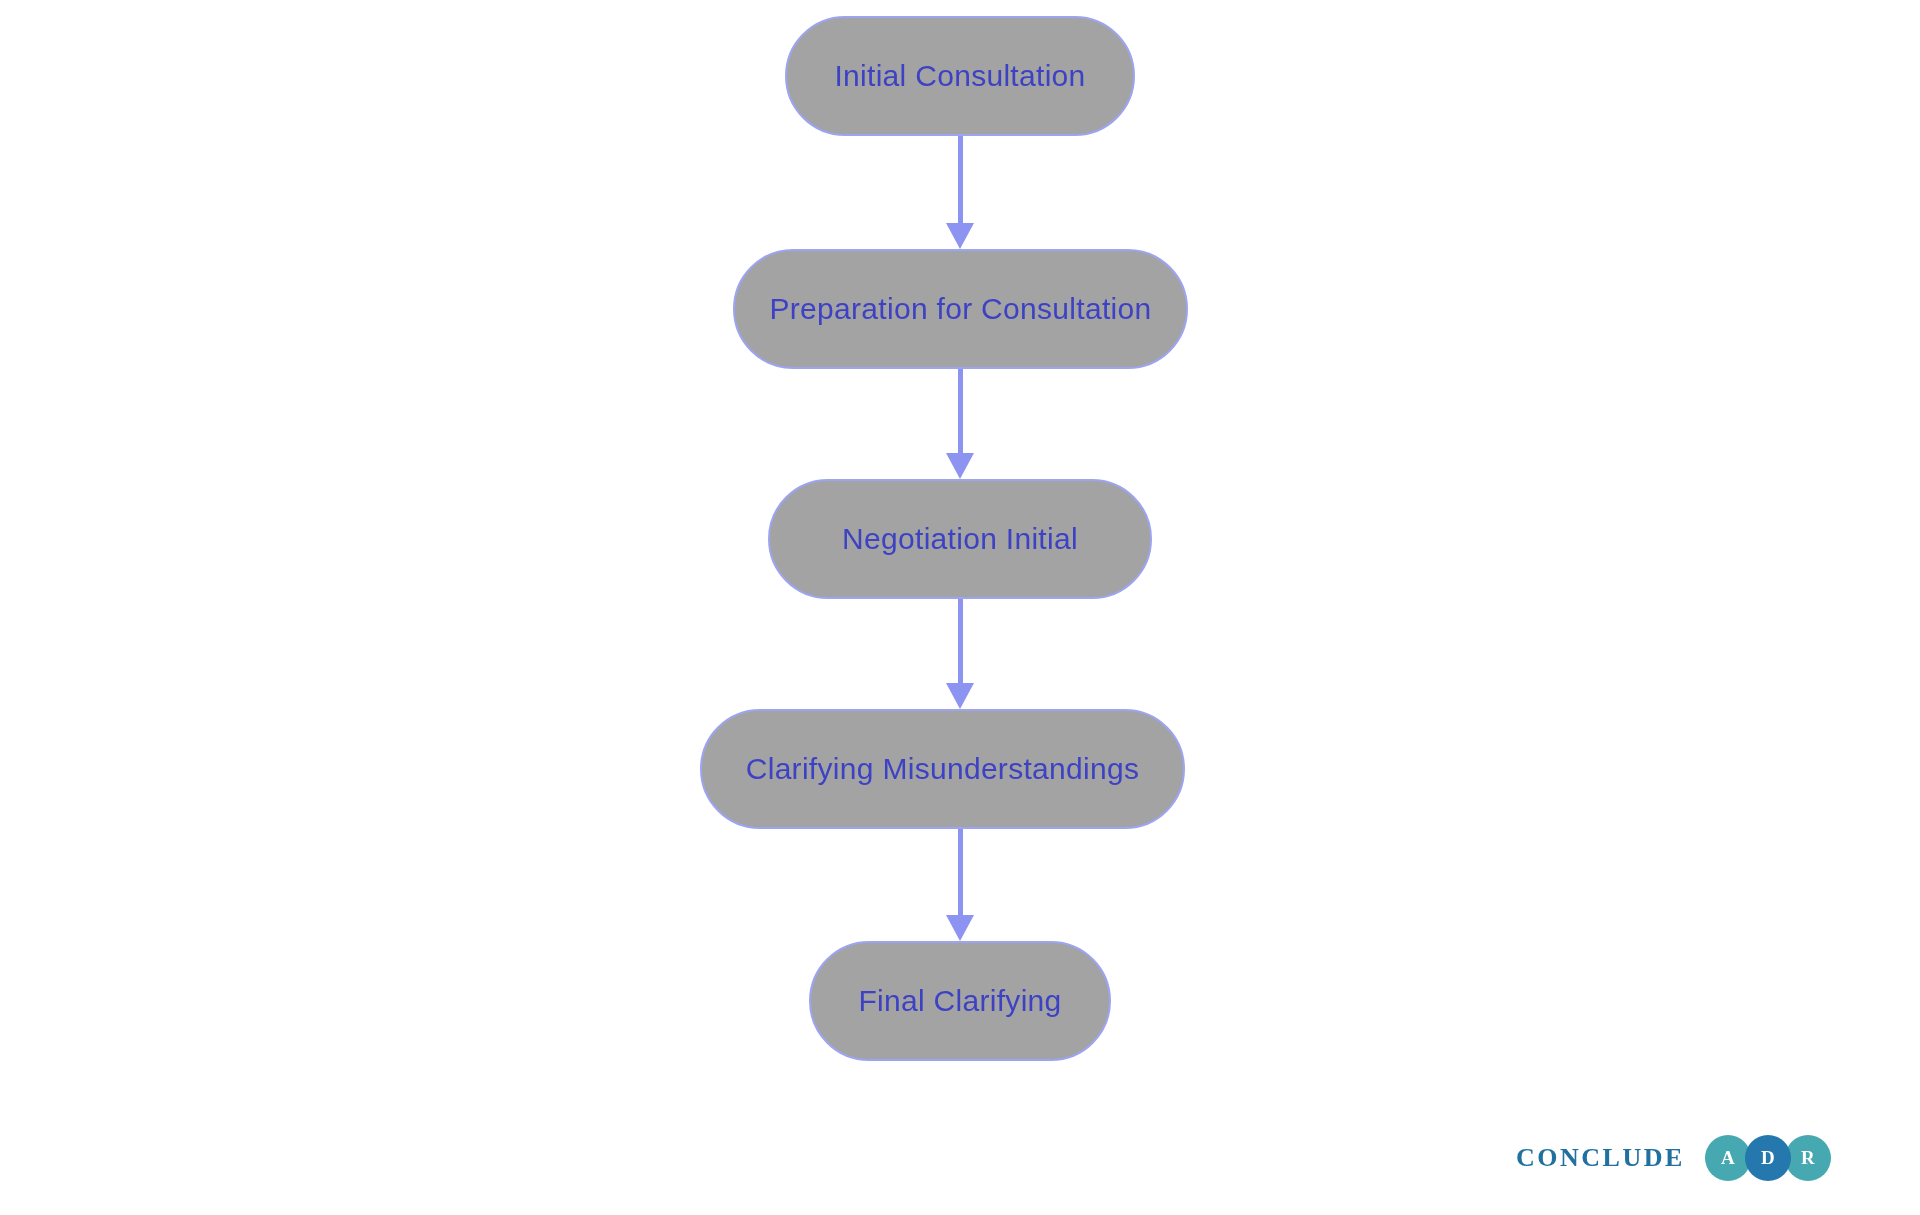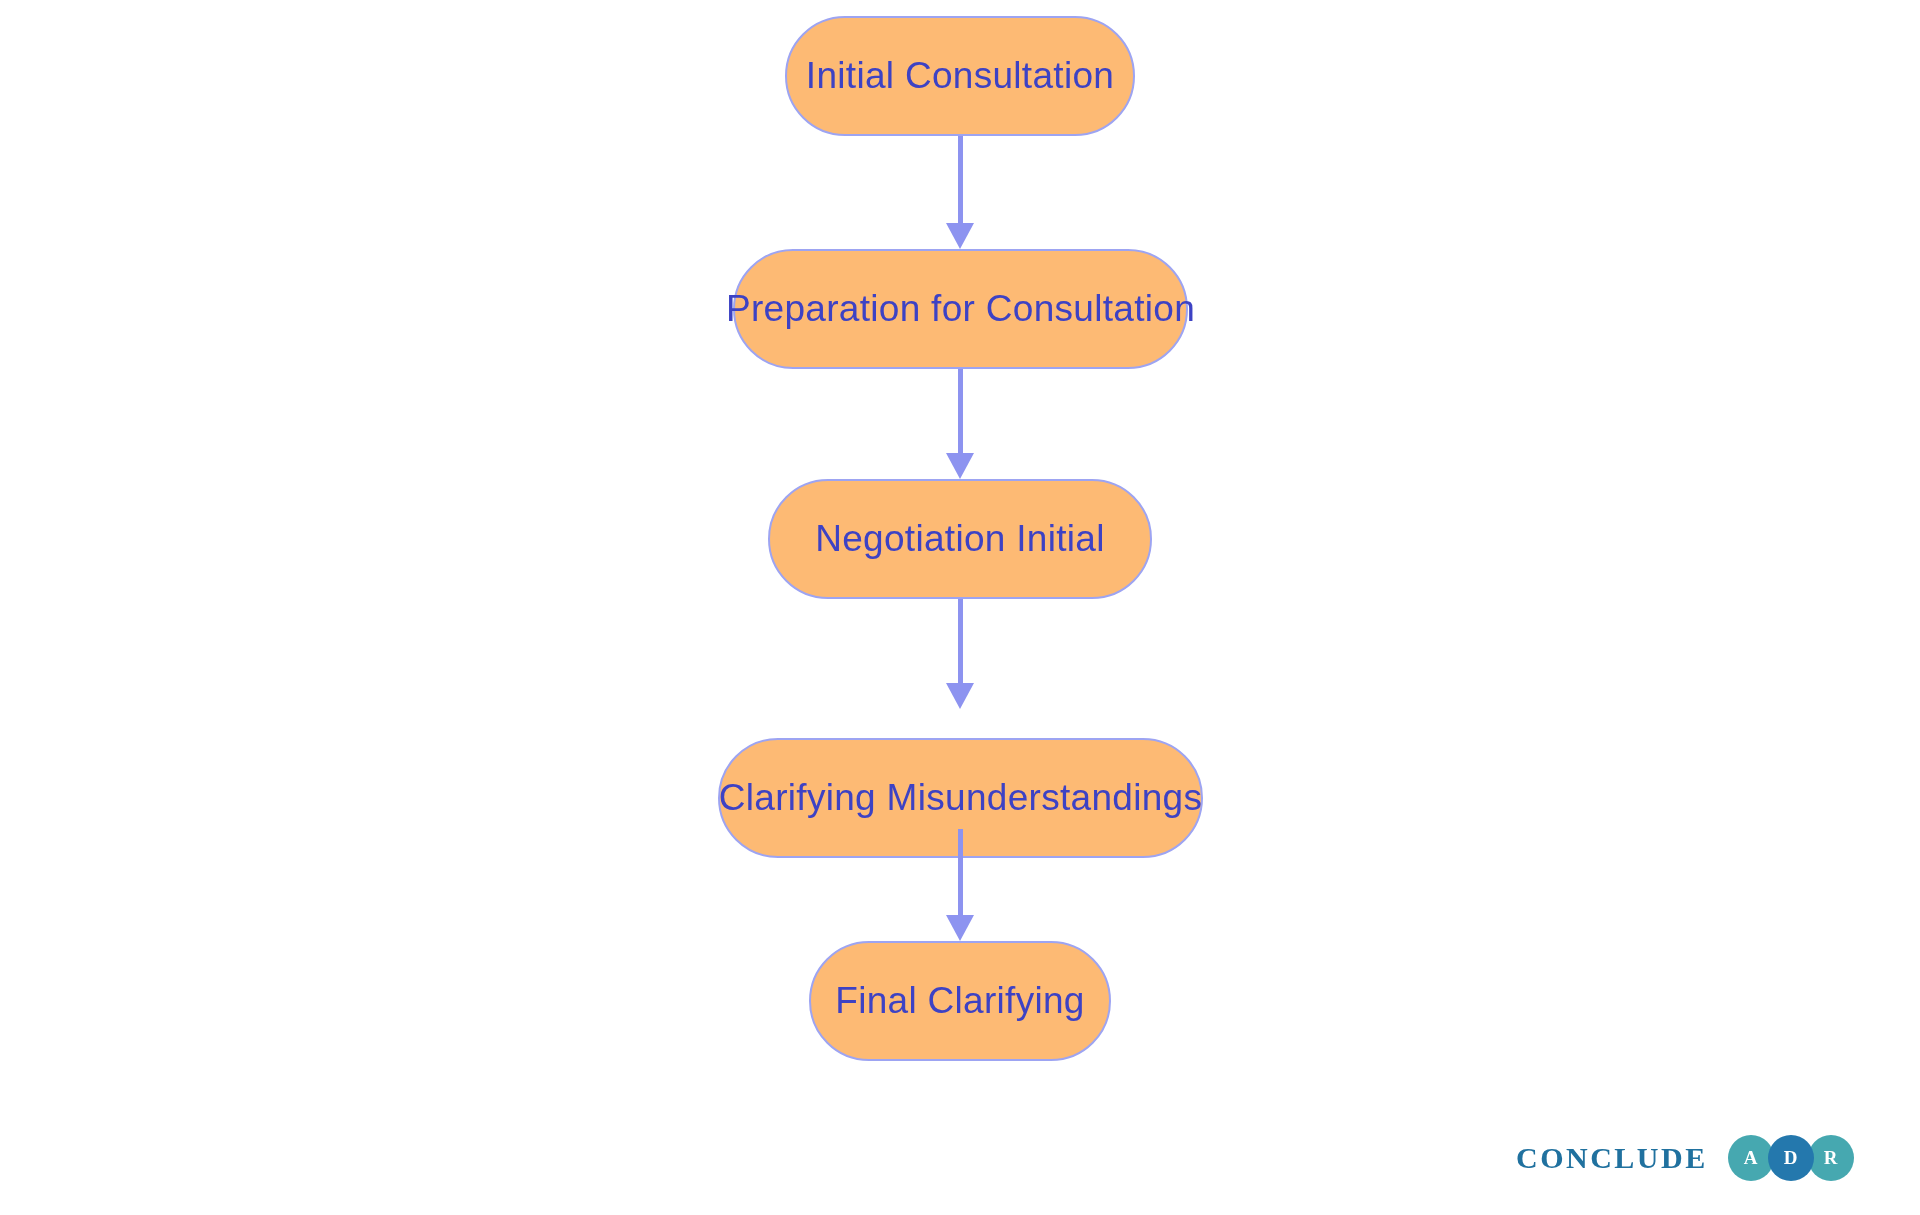--- a/index.html
+++ b/index.html
@@ -14,35 +14,35 @@
     height: 1215px;
     background: #ffffff;
     overflow: hidden;
   }
 
   
   .node {
     position: absolute;
     height: 120px;
     border-radius: 60px;
-    background: #fdba74;
+    background: #a3a3a3;
     border: 2px solid #9da4f2;
     box-sizing: border-box;
     display: flex;
     align-items: center;
     justify-content: center;
     color: #3d42c4;
-    font-size: 37px;
+    font-size: 30px;
     letter-spacing: 0.3px;
     white-space: nowrap;
   }
   .node-1 { left: 785px; top: 16px;  width: 350px; }
   .node-2 { left: 733px; top: 249px; width: 455px; }
   .node-3 { left: 768px; top: 479px; width: 384px; }
-  .node-4 { left: 718px; top: 709px; width: 485px; margin-top: 29px; }
+  .node-4 { left: 700px; top: 709px; width: 485px; }
   .node-5 { left: 809px; top: 941px; width: 302px; }
 
   
   .arrow-shaft {
     position: absolute;
     left: 50%;
     margin-left: -2.5px;
     width: 5px;
     background: #8d93f0;
   }
@@ -70,21 +70,21 @@
     position: absolute;
     left: 1516px;
     top: 1135px;
     height: 46px;
     display: flex;
     align-items: center;
   }
   .wordmark {
     font-family: "Liberation Serif", serif;
     font-weight: bold;
-    font-size: 30px;
+    font-size: 26px;
     letter-spacing: 2.5px;
     color: #20719f;
     margin-right: 20px;
   }
   .badge {
     display: flex;
     align-items: center;
   }
   .badge-circle {
     width: 46px;

